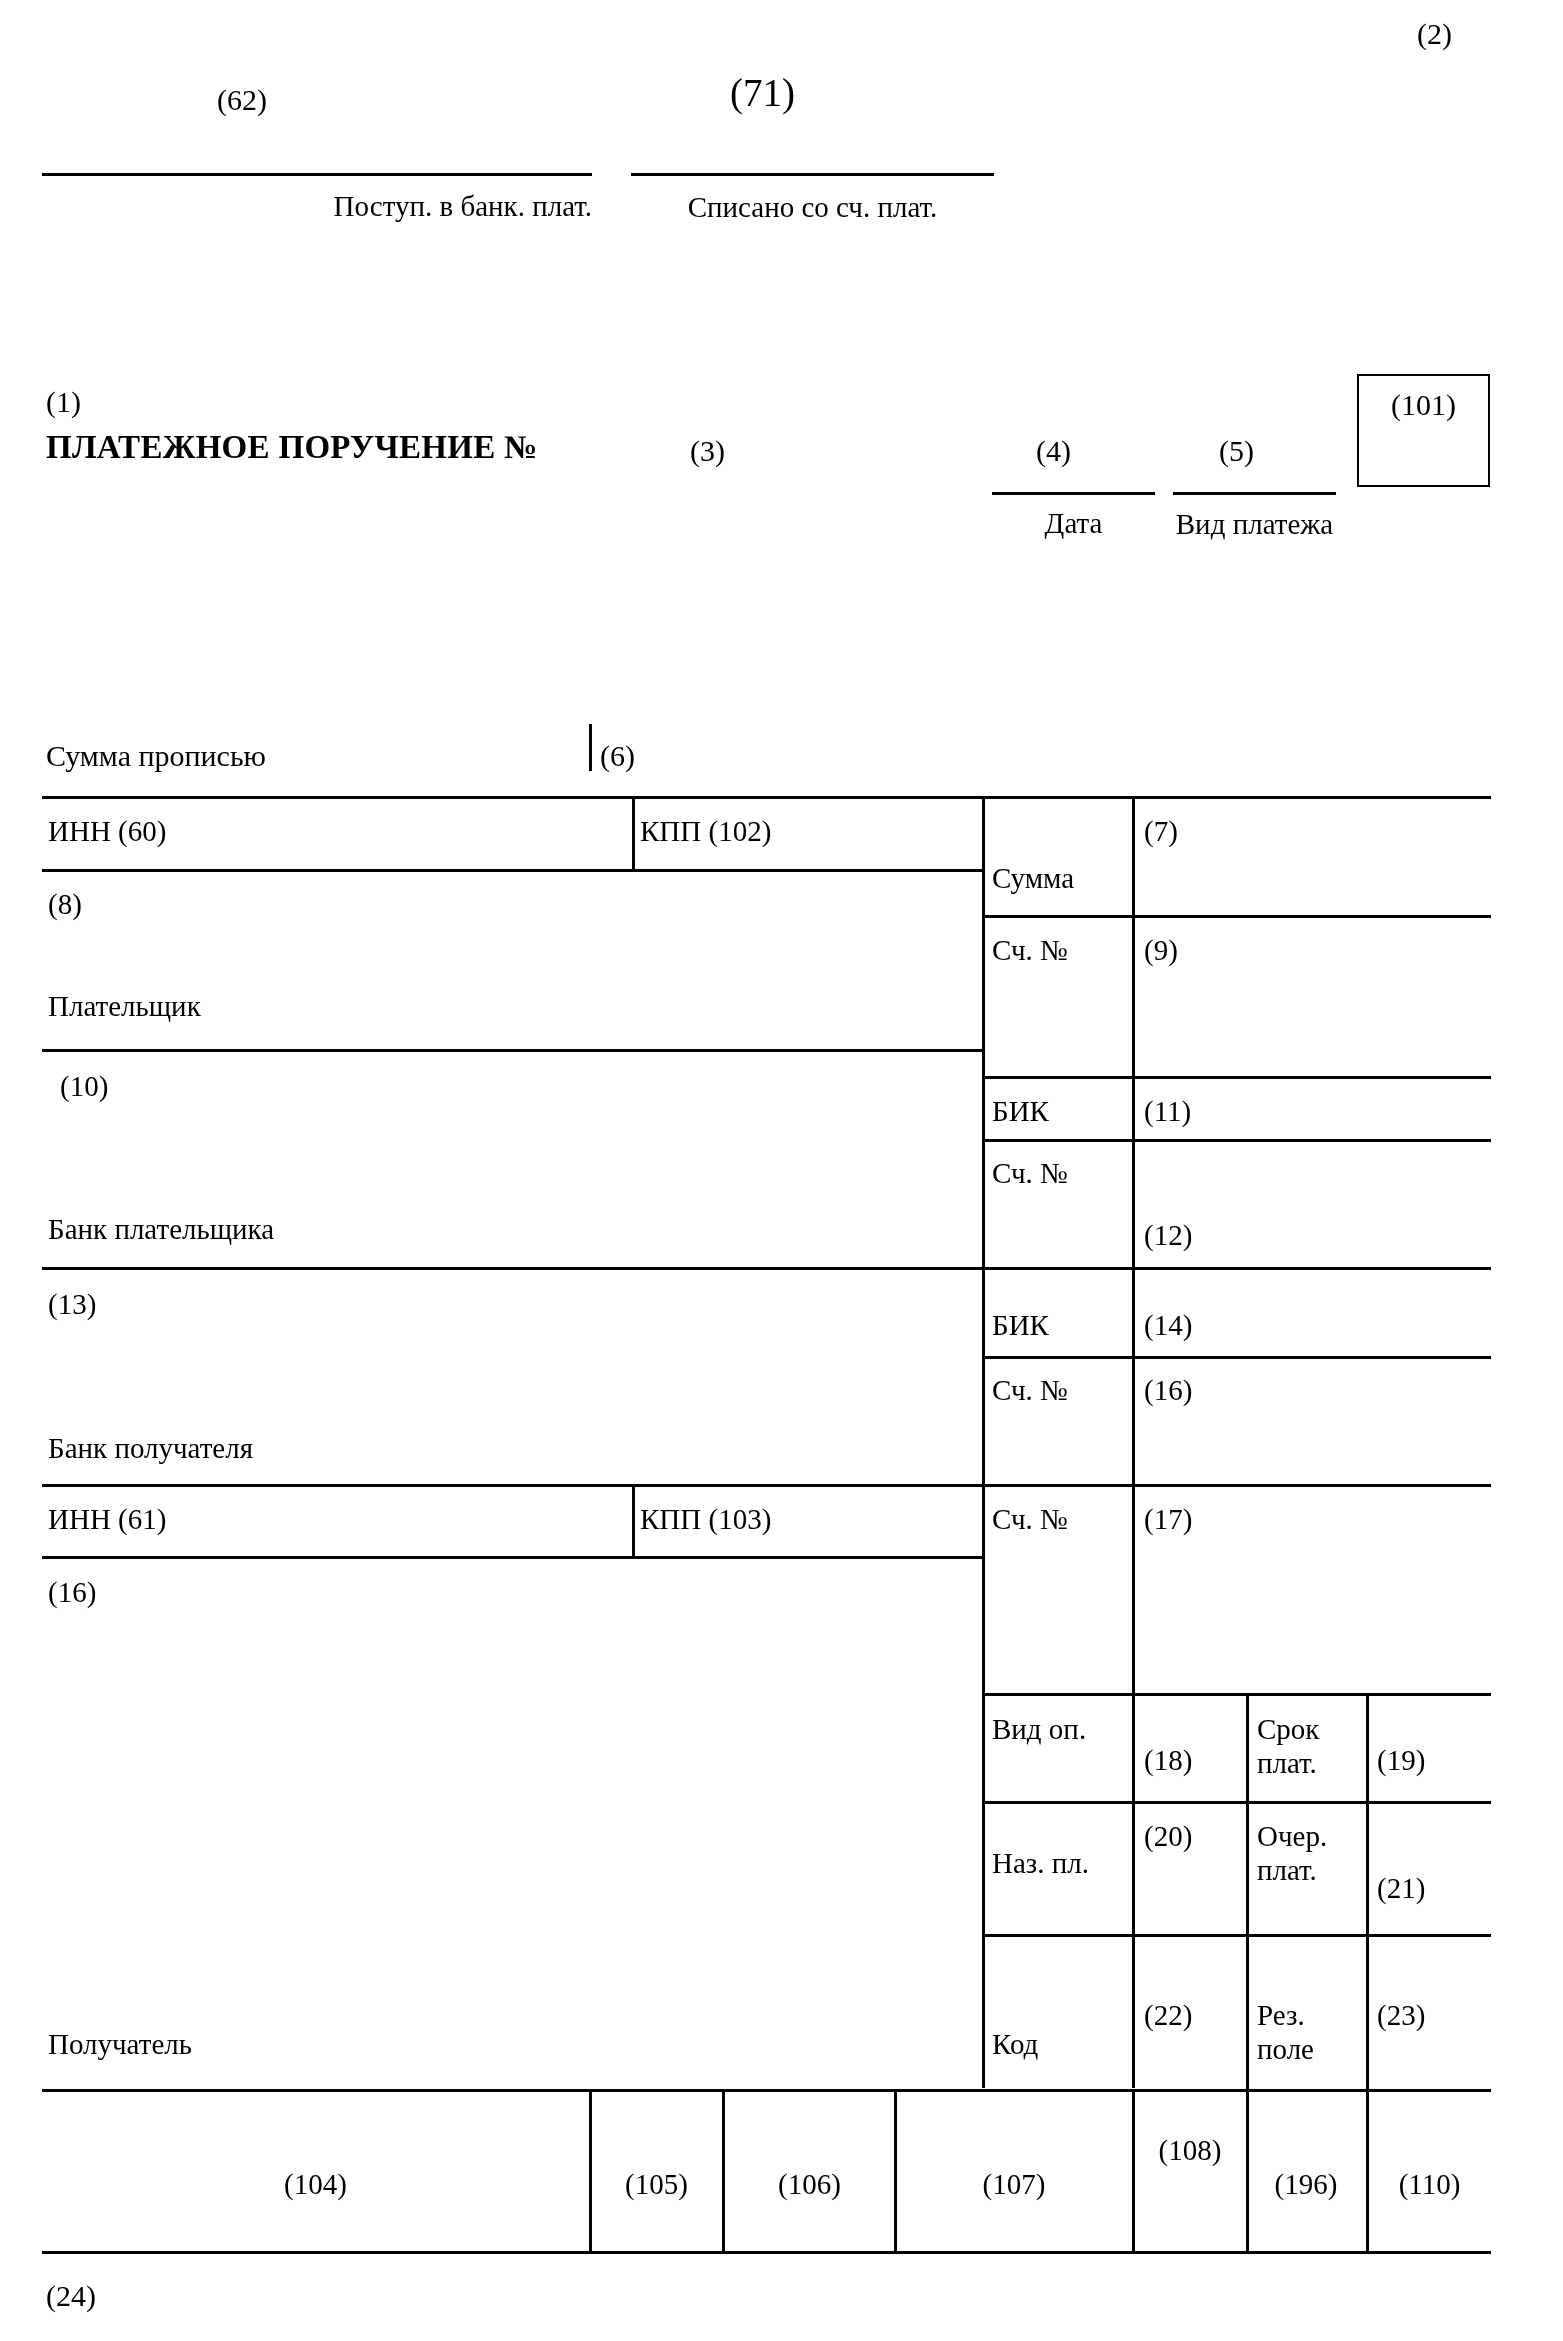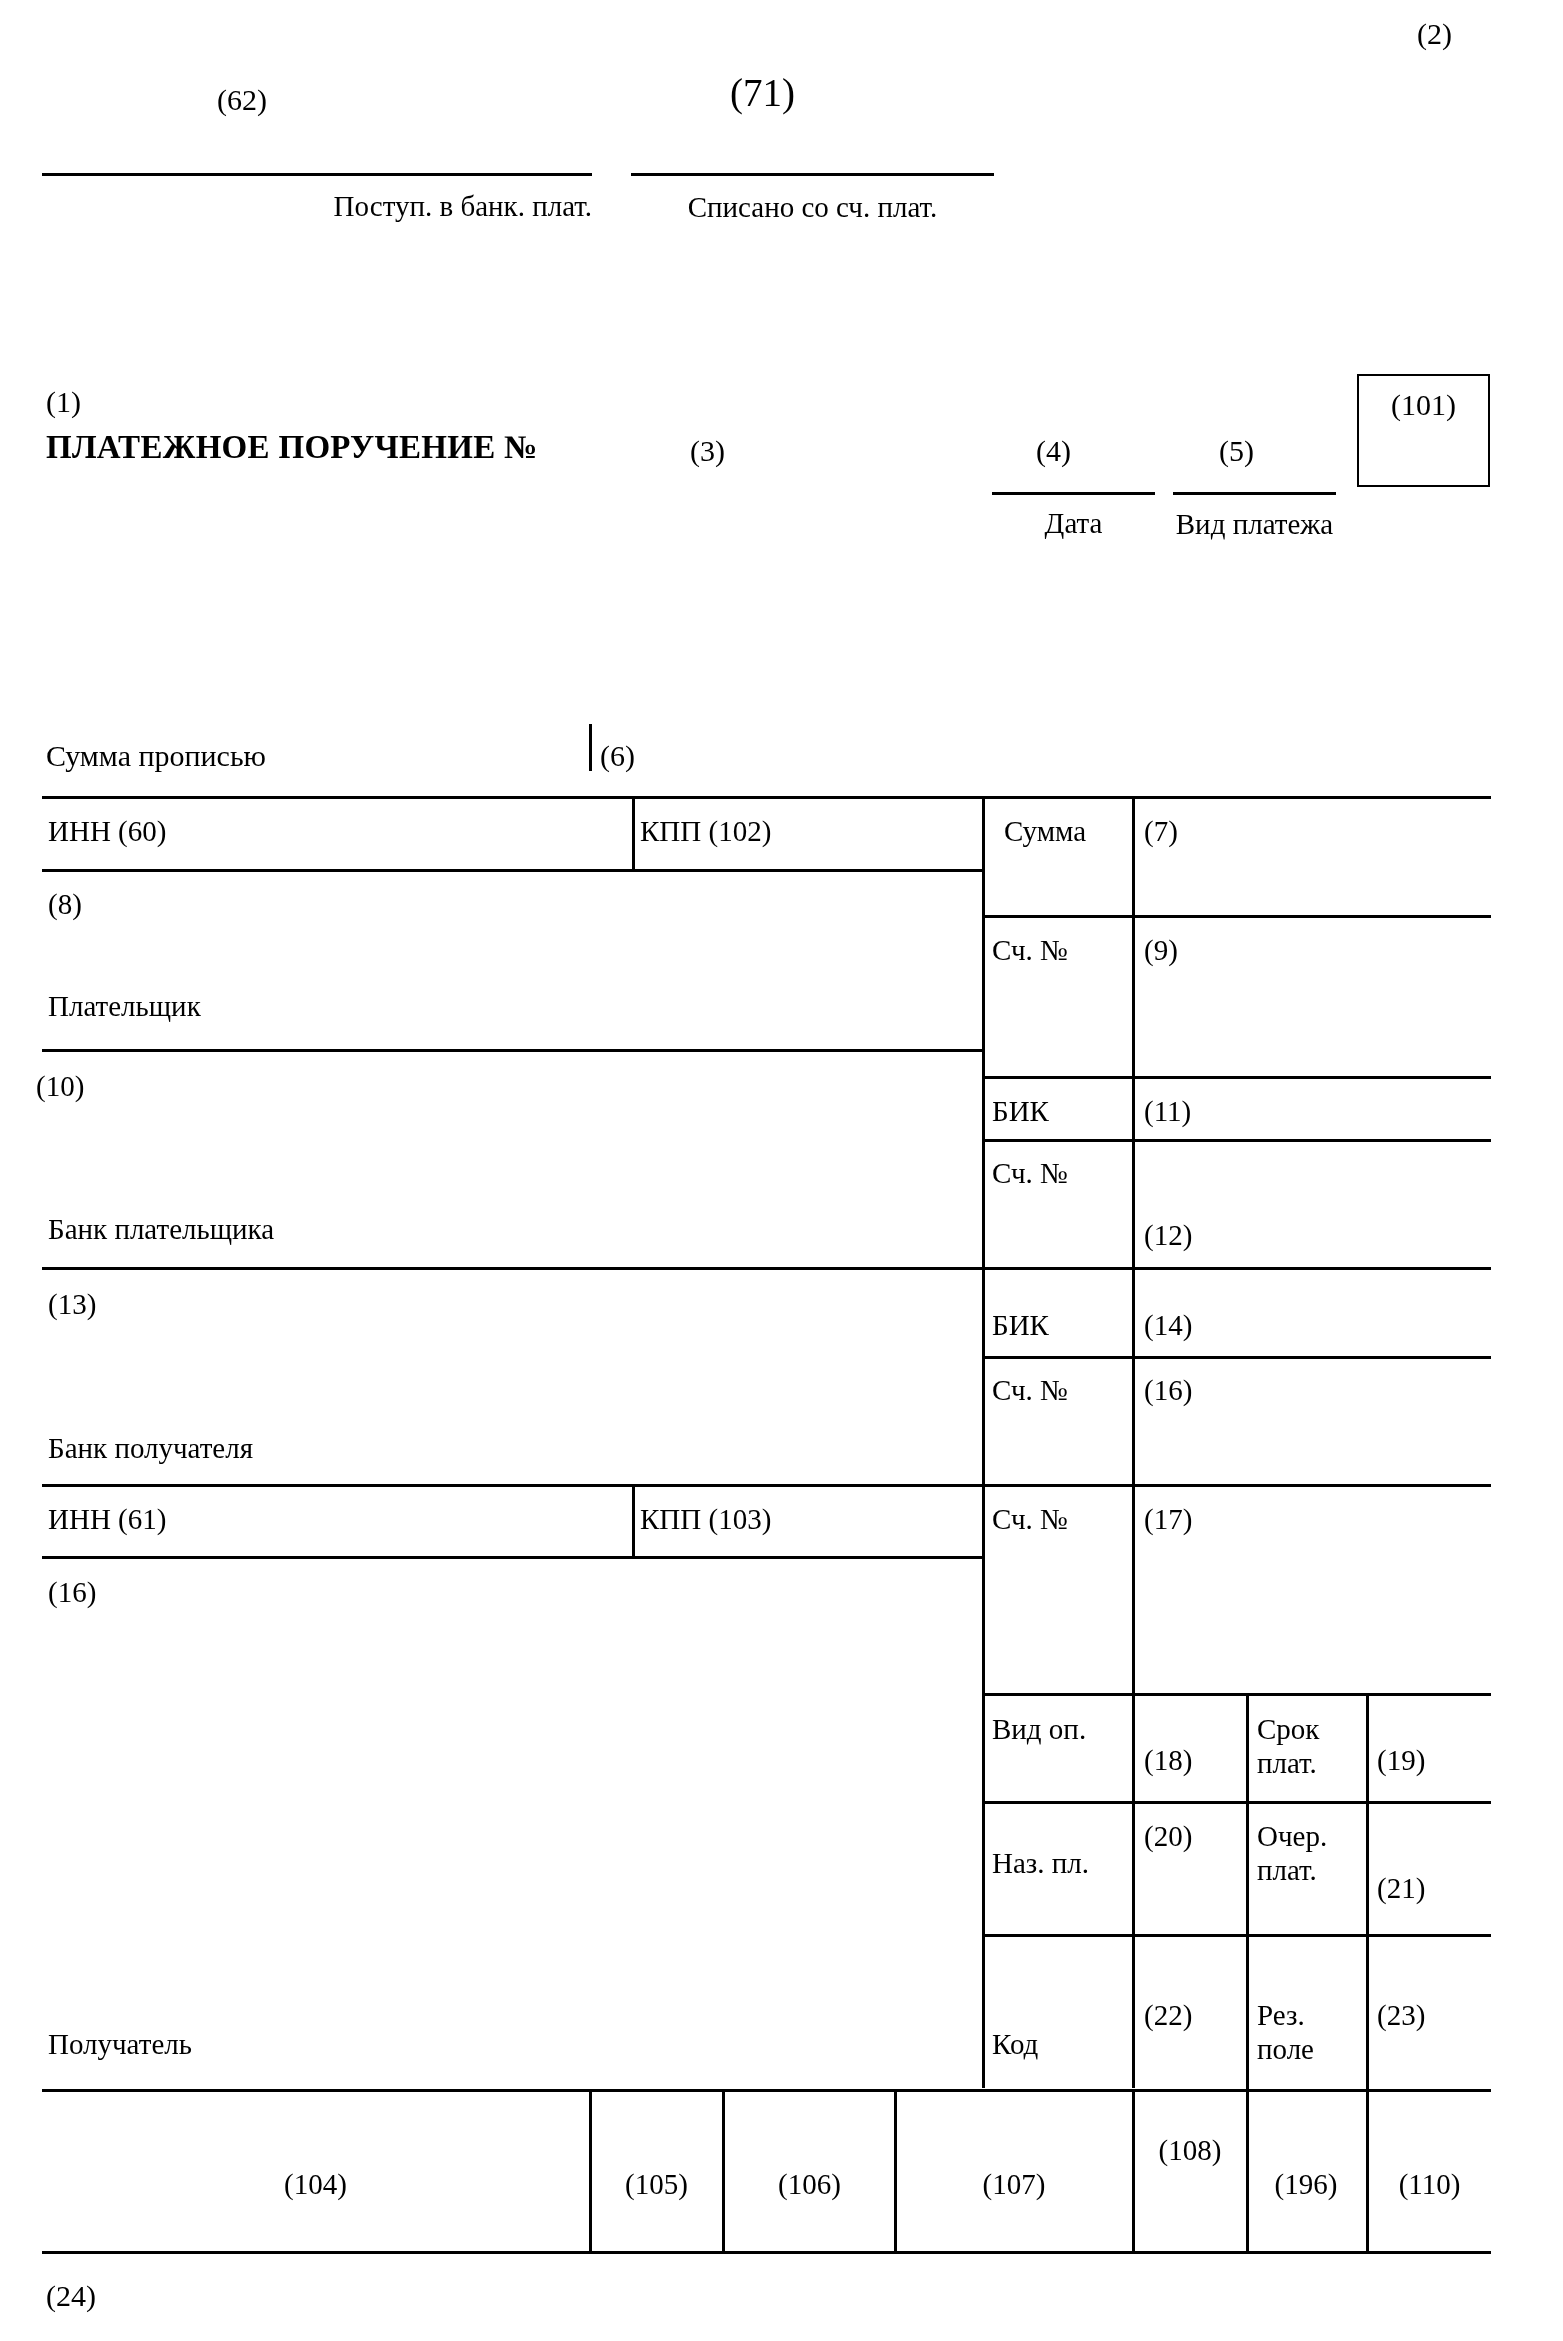--- a/index.html
+++ b/index.html
@@ -178,32 +178,32 @@
     <div class="v" style="left:894px; top:2089px; height:163px;"></div>
     <div class="v" style="left:1132px; top:2089px; height:163px;"></div>
     <div class="v" style="left:1246px; top:2089px; height:163px;"></div>
     <div class="v" style="left:1366px; top:2089px; height:163px;"></div>
 
     <div class="cell" style="left:48px;  top:815px;">ИНН (60)</div>
     <div class="cell" style="left:640px; top:815px;">КПП (102)</div>
     <div class="cell" style="left:48px;  top:888px;">(8)</div>
     <div class="cell" style="left:48px;  top:990px;">Плательщик</div>
 
-    <div class="cell" style="left:36px; top:1070px;">(10)</div>
+    <div class="cell" style="left:60px; top:1070px;">(10)</div>
     <div class="cell" style="left:48px; top:1213px;">Банк плательщика</div>
 
     <div class="cell" style="left:48px; top:1288px;">(13)</div>
     <div class="cell" style="left:48px; top:1432px;">Банк получателя</div>
 
     <div class="cell" style="left:48px;  top:1503px;">ИНН (61)</div>
     <div class="cell" style="left:640px; top:1503px;">КПП (103)</div>
     <div class="cell" style="left:48px;  top:1576px;">(16)</div>
     <div class="cell" style="left:48px;  top:2028px;">Получатель</div>
 
-    <div class="cell" style="left:992px; top:815px;margin-left:12px;">Сумма</div>
+    <div class="cell" style="left:992px; top:862px;">Сумма</div>
     <div class="cell" style="left:1144px; top:815px;">(7)</div>
 
     <div class="cell" style="left:992px; top:934px;">Сч. №</div>
     <div class="cell" style="left:1144px; top:934px;">(9)</div>
 
     <div class="cell" style="left:992px; top:1095px;">БИК</div>
     <div class="cell" style="left:1144px; top:1095px;">(11)</div>
     <div class="cell" style="left:992px; top:1157px;">Сч. №</div>
     <div class="cell" style="left:1144px; top:1219px;">(12)</div>
 

